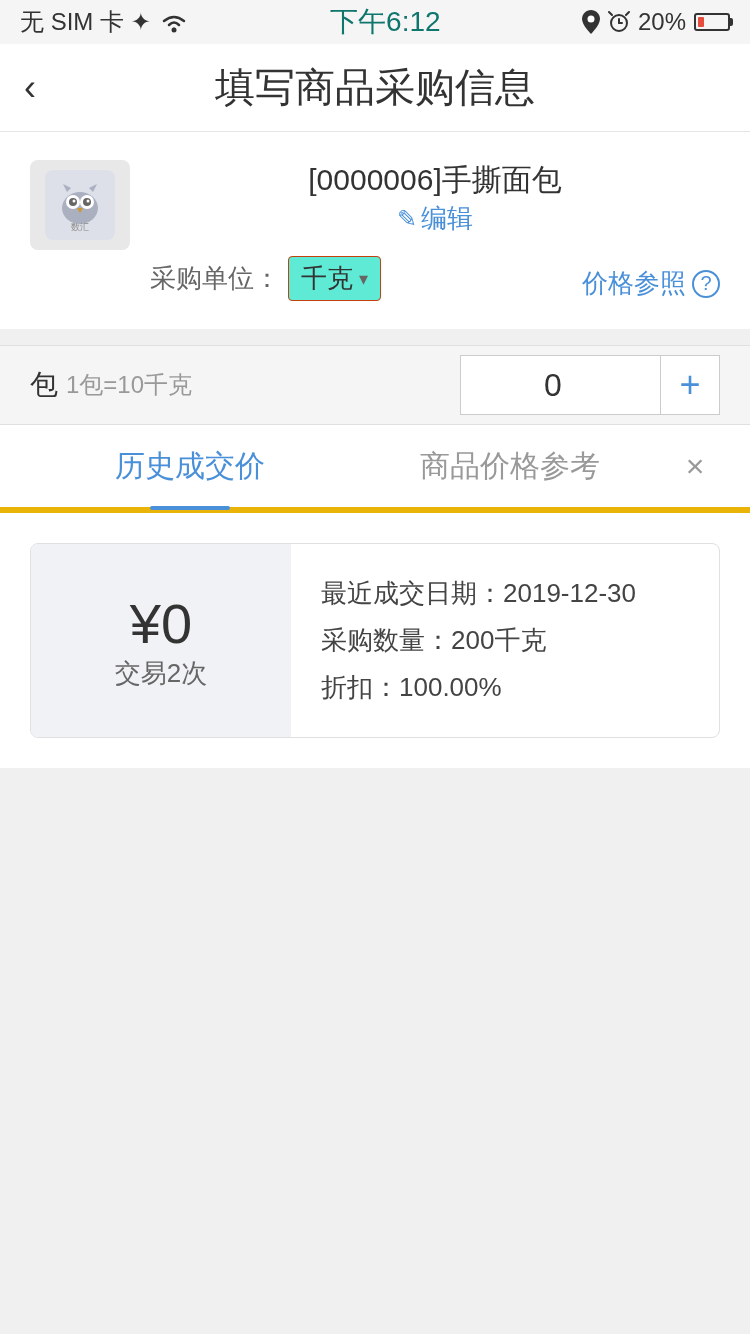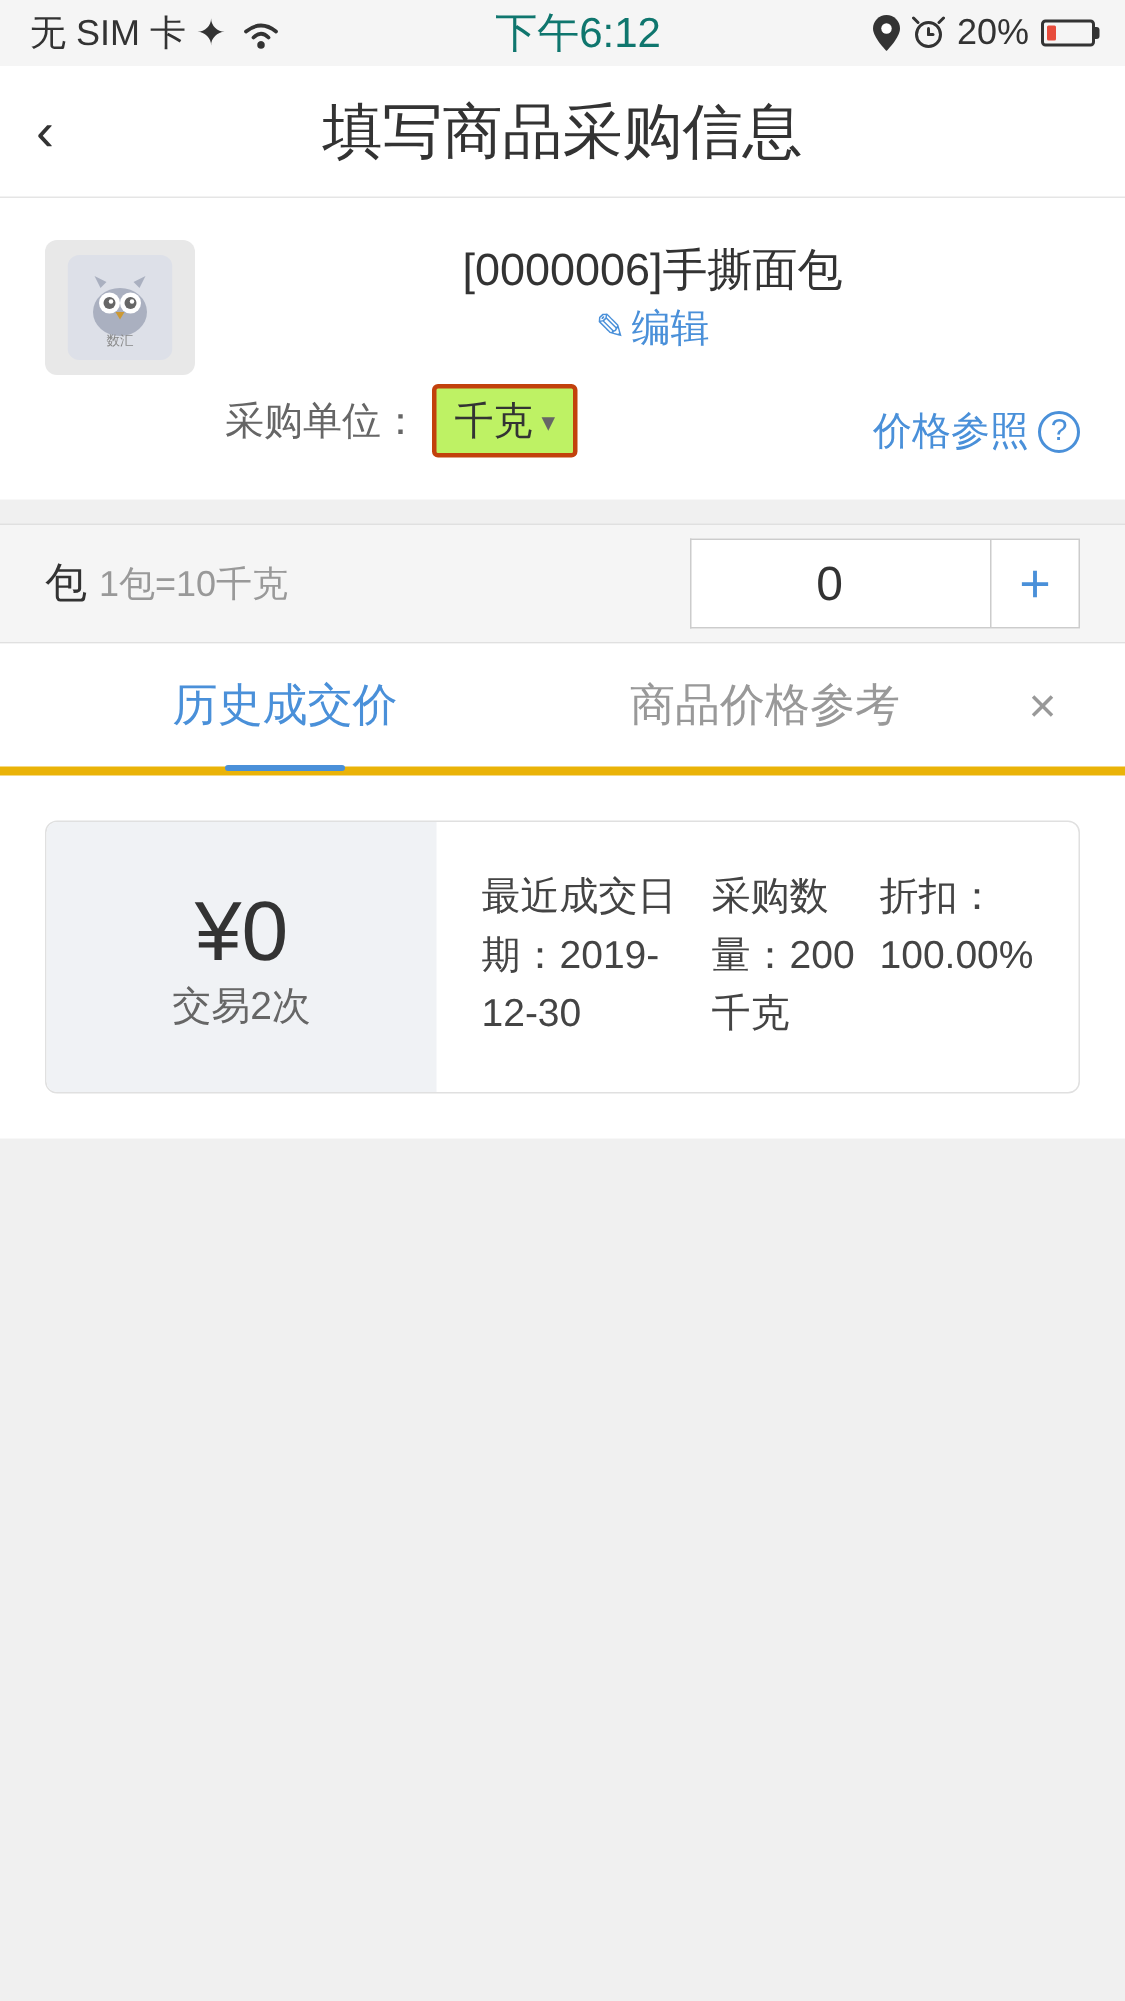--- a/index.html
+++ b/index.html
@@ -149,26 +149,26 @@
       align-items: flex-end;
       justify-content: space-between;
     }
     .unit-label {
       font-size: 26px;
       color: #666;
     }
     .unit-select {
       display: inline-flex;
       align-items: center;
-      border: 3px solid #c2410c;
+      border: 1px solid #c2410c;
       border-radius: 4px;
       padding: 4px 12px;
       font-size: 26px;
       color: #333;
-      background: #bef264;
+      background: #5eead4;
       gap: 6px;
       margin-left: 8px;
       cursor: pointer;
     }
     .unit-chevron {
       font-size: 18px;
       color: #666;
     }
     .price-ref {
       font-size: 26px;
@@ -324,21 +324,21 @@
       font-weight: 400;
     }
     .history-trade-count {
       font-size: 26px;
       color: #666;
     }
     .history-card-right {
       flex: 1;
       padding: 30px 30px;
       display: flex;
-      flex-direction: row;
+      flex-direction: column;
       justify-content: center;
       gap: 8px;
     }
     .history-detail-row {
       font-size: 26px;
       color: #444;
       line-height: 1.5;
     }
   </style>
 </head>

